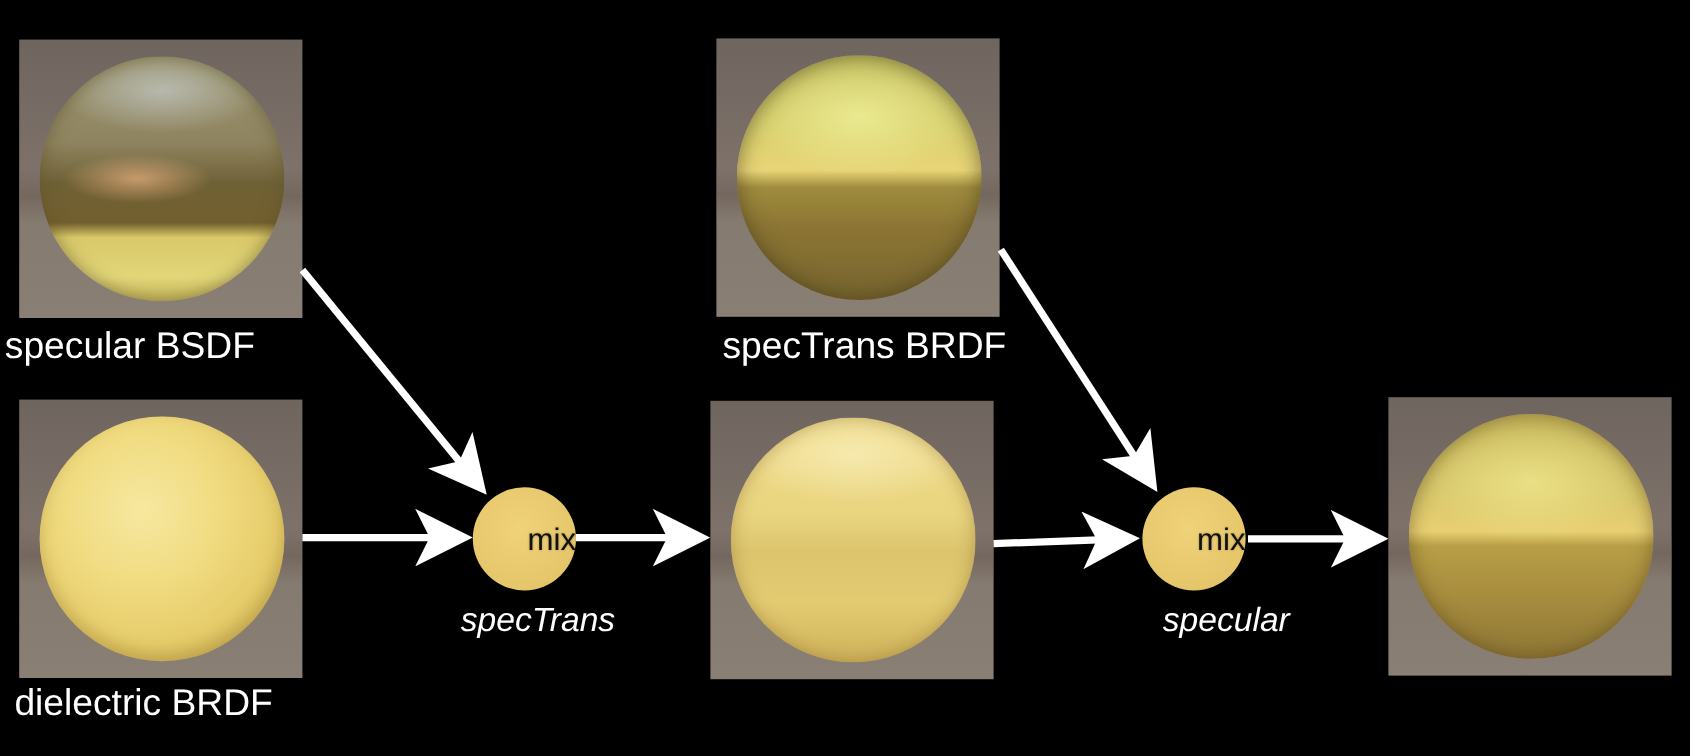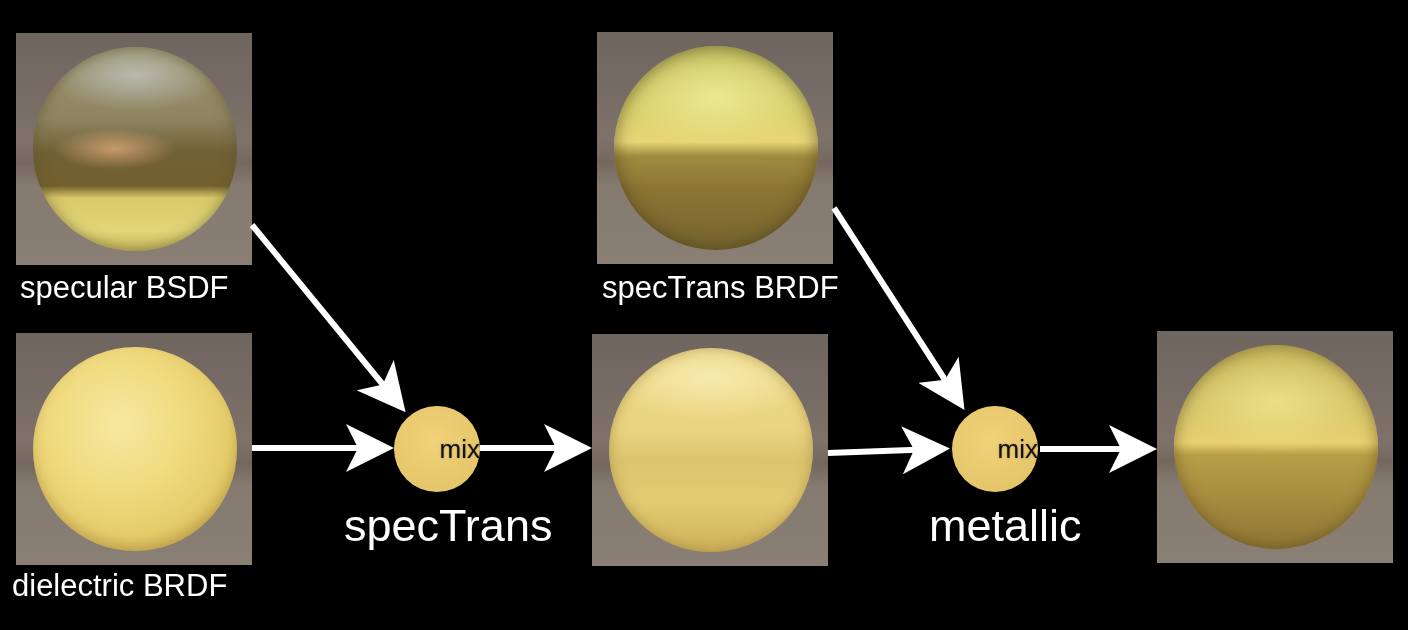--- a/index.html
+++ b/index.html
@@ -28,35 +28,35 @@
     background:
       radial-gradient(ellipse 60% 25% at 50% 15%, rgba(250,240,190,0.7) 0%, rgba(250,240,190,0) 80%),
       linear-gradient(180deg, #f0dd8d 0%, #e9d47f 40%, #dcc46d 55%, #e3cb72 75%, #cfb25a 100%);
     box-shadow: inset 0 0 14px rgba(130,100,40,0.45); }
   .sphere.result {
     background:
       radial-gradient(ellipse 55% 30% at 50% 28%, rgba(240,230,140,0.8) 0%, rgba(240,230,140,0) 80%),
       linear-gradient(180deg, #c8b95e 0%, #d6c66a 30%, #e8cf72 48%, #b79e46 54%, #a68c3e 75%, #8f7736 100%);
     box-shadow: inset 0 0 16px rgba(80,60,20,0.55); }
   .label { position: absolute; color: #fff; font-size: 31px; white-space: nowrap; line-height: 1; }
-  .label.italic { font-size: 45px; }
+  .label.italic { font-style: italic; font-size: 28px; margin-left: 40px; }
   .mix { position: absolute; width: 86px; height: 86px; border-radius: 50%;
          background: radial-gradient(circle at 45% 40%, #f0d27a 0%, #e6c66a 70%, #d9b95c 100%);
          display: flex; align-items: center; justify-content: flex-end; }
   .mix span { font-size: 26px; color: #111; text-shadow: 0 0 2px rgba(0,0,0,0.35); }
   svg.arrows { position: absolute; left: 0; top: 0; }
 </style>
 </head>
 <body>
 
 <div class="tile" style="left:16px; top:33px;">
   <div class="bgband"></div>
   <div class="sphere specular"></div>
 </div>
-<div class="label" style="left:20px; top:272px;">specular BSDF</div>
+<div class="label" style="left:4px; top:272px;">specular BSDF</div>
 
 <div class="tile" style="left:16px; top:333px;">
   <div class="bgband"></div>
   <div class="sphere dielectric"></div>
 </div>
 <div class="label" style="left:12px; top:570px;">dielectric BRDF</div>
 
 <div class="tile" style="left:597px; top:32px;">
   <div class="bgband"></div>
   <div class="sphere metallic"></div>
@@ -88,13 +88,13 @@
 </svg>
 
 <div class="mix" style="left:394px; top:406px;">
   <span>mix</span>
 </div>
 <div class="label italic" style="left:344px; top:503px;">specTrans</div>
 
 <div class="mix" style="left:952px; top:406px;">
   <span>mix</span>
 </div>
-<div class="label italic" style="left:929px; top:503px;">metallic</div>
+<div class="label italic" style="left:929px; top:503px;">specular</div>
 
 </body></html>

